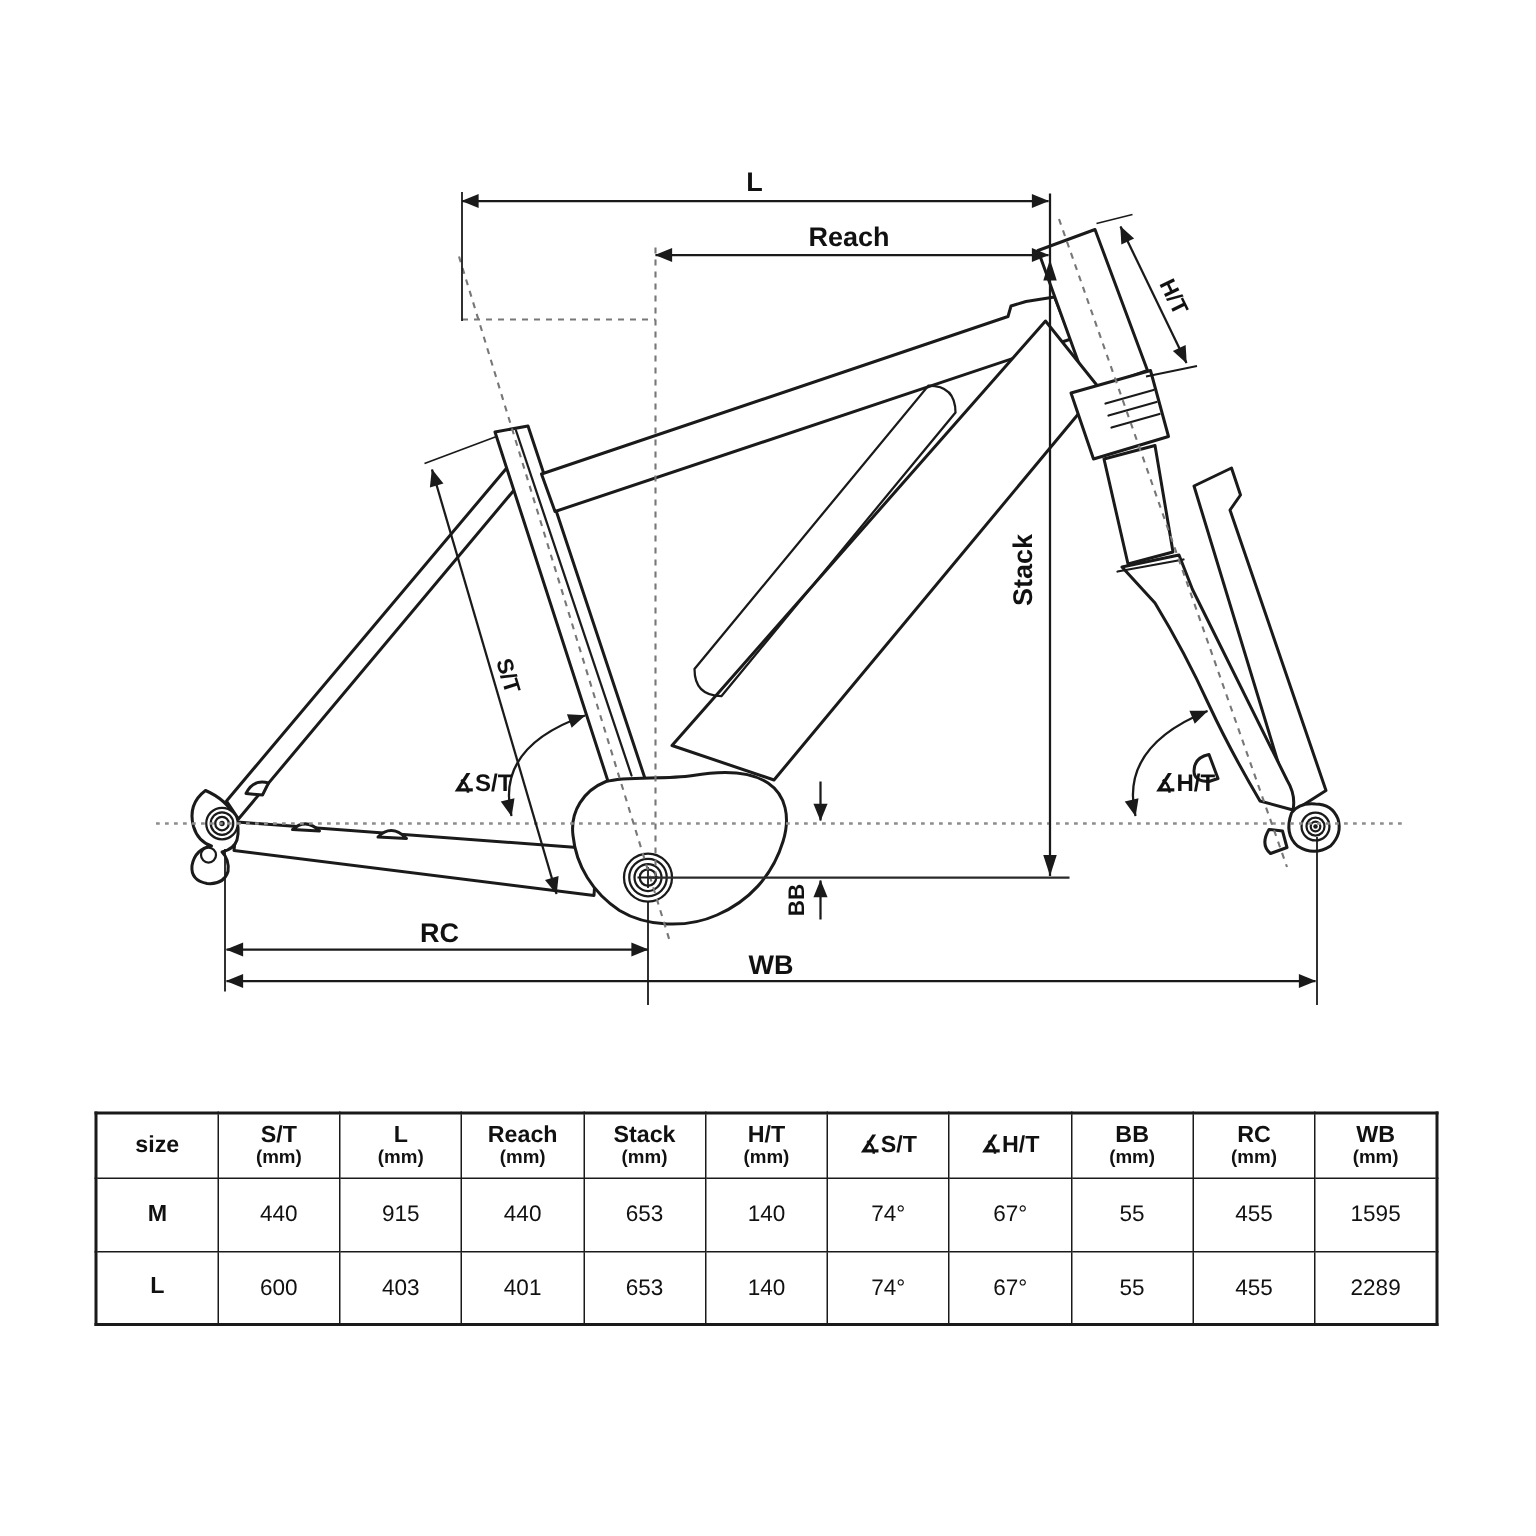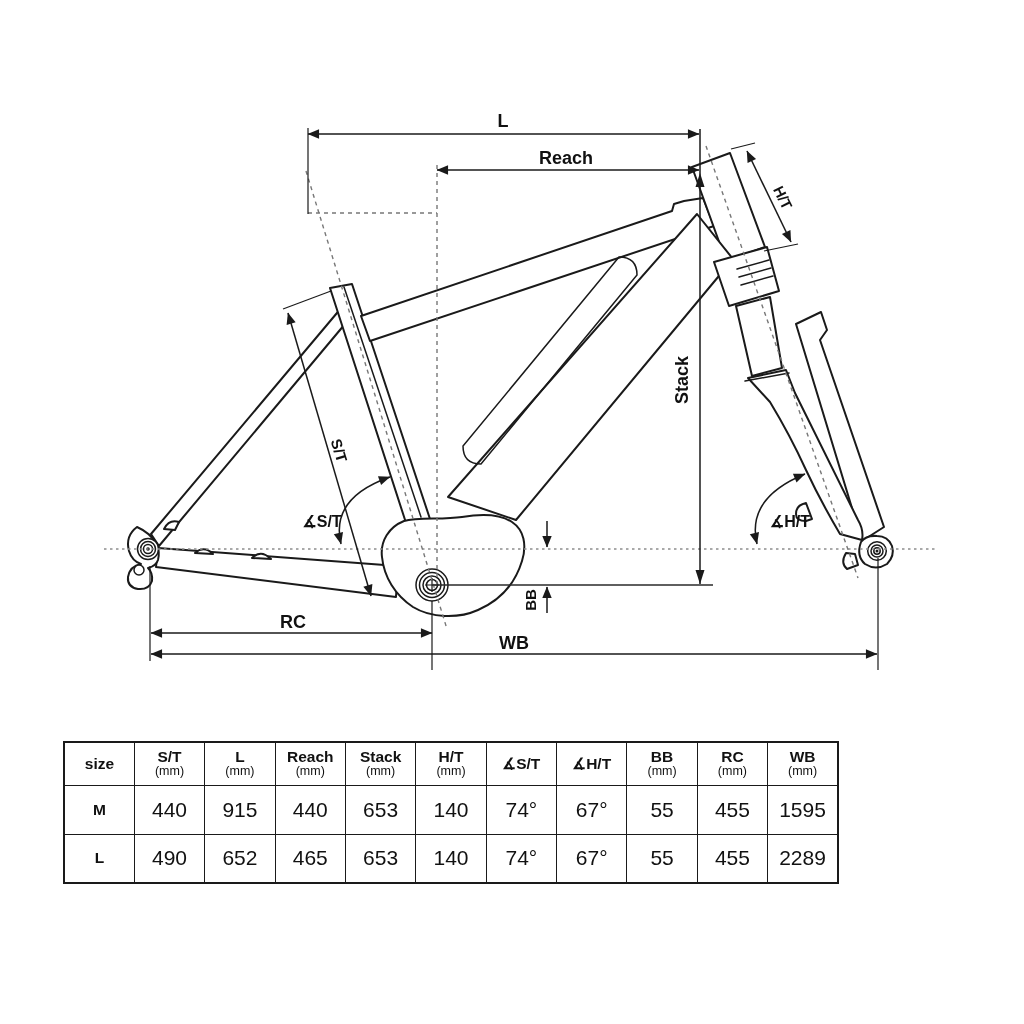--- a/index.html
+++ b/index.html
@@ -15,32 +15,32 @@
   .ext{fill:none;stroke:#1a1a1a;stroke-width:1.2;}
   .dash{fill:none;stroke:#777;stroke-width:1.4;stroke-dasharray:4 4;}
   .dotl{fill:none;stroke:#8d8d8d;stroke-width:1.6;stroke-dasharray:2.5 3.5;}
   .bbline{fill:none;stroke:#2a2a2a;stroke-width:1.5;}
   .lbl{font:bold 18px "Liberation Sans",sans-serif;fill:#111;}
   .lbl2{font:bold 15px "Liberation Sans",sans-serif;fill:#111;}
   .lbl3{font:bold 16px "Liberation Sans",sans-serif;fill:#111;}
   .arrhead{fill:#1a1a1a;stroke:none;}
 
   
-  .geo-table{position:absolute;left:63px;top:741px;width:776px;height:143px;
+  .geo-table{position:absolute;left:63px;top:741px;width:896px;height:143px;
              border-collapse:collapse;table-layout:fixed;background:#fff;padding-left:12px;}
   .geo-table th,.geo-table td{border:1.5px solid #1a1a1a;text-align:center;vertical-align:middle;
              padding:0;font-family:"Liberation Sans",sans-serif;color:#111;}
   .geo-table{border:2.5px solid #1a1a1a;}
   .geo-table thead tr{height:43px;}
   .geo-table tbody tr{height:33px;}
   .hcell{display:flex;flex-direction:column;justify-content:center;line-height:1.05;}
   .hcell .hl{font-size:15.5px;font-weight:bold;}
-  .hcell .hu{font-size:12.5px;font-weight:normal;}
+  .hcell .hu{font-size:12.5px;font-weight:bold;}
   .hcell .hu:empty{display:none;}
-  .geo-table td{font-size:21px;font-weight:normal;}
+  .geo-table td{font-size:15px;font-weight:normal;}
   .geo-table tbody th{font-size:15.5px;font-weight:bold;}
 </style>
 </head>
 <body>
 
 <div class="canvas">
 
   <svg width="1024" height="1024" viewBox="0 0 1024 1024">
     <defs>
       <marker id="arr" viewBox="0 0 10 10" refX="9.2" refY="5" markerWidth="8.5" markerHeight="8.5" orient="auto-start-reverse">
@@ -227,23 +227,23 @@
         <td>653</td>
         <td>140</td>
         <td>74°</td>
         <td>67°</td>
         <td>55</td>
         <td>455</td>
         <td>1595</td>
       </tr>
       <tr>
         <th>L</th>
-        <td>490</td>
-        <td>652</td>
-        <td>465</td>
+        <td>600</td>
+        <td>403</td>
+        <td>401</td>
         <td>653</td>
         <td>140</td>
         <td>74°</td>
         <td>67°</td>
         <td>55</td>
         <td>455</td>
         <td>2289</td>
       </tr>
     </tbody>
   </table>

